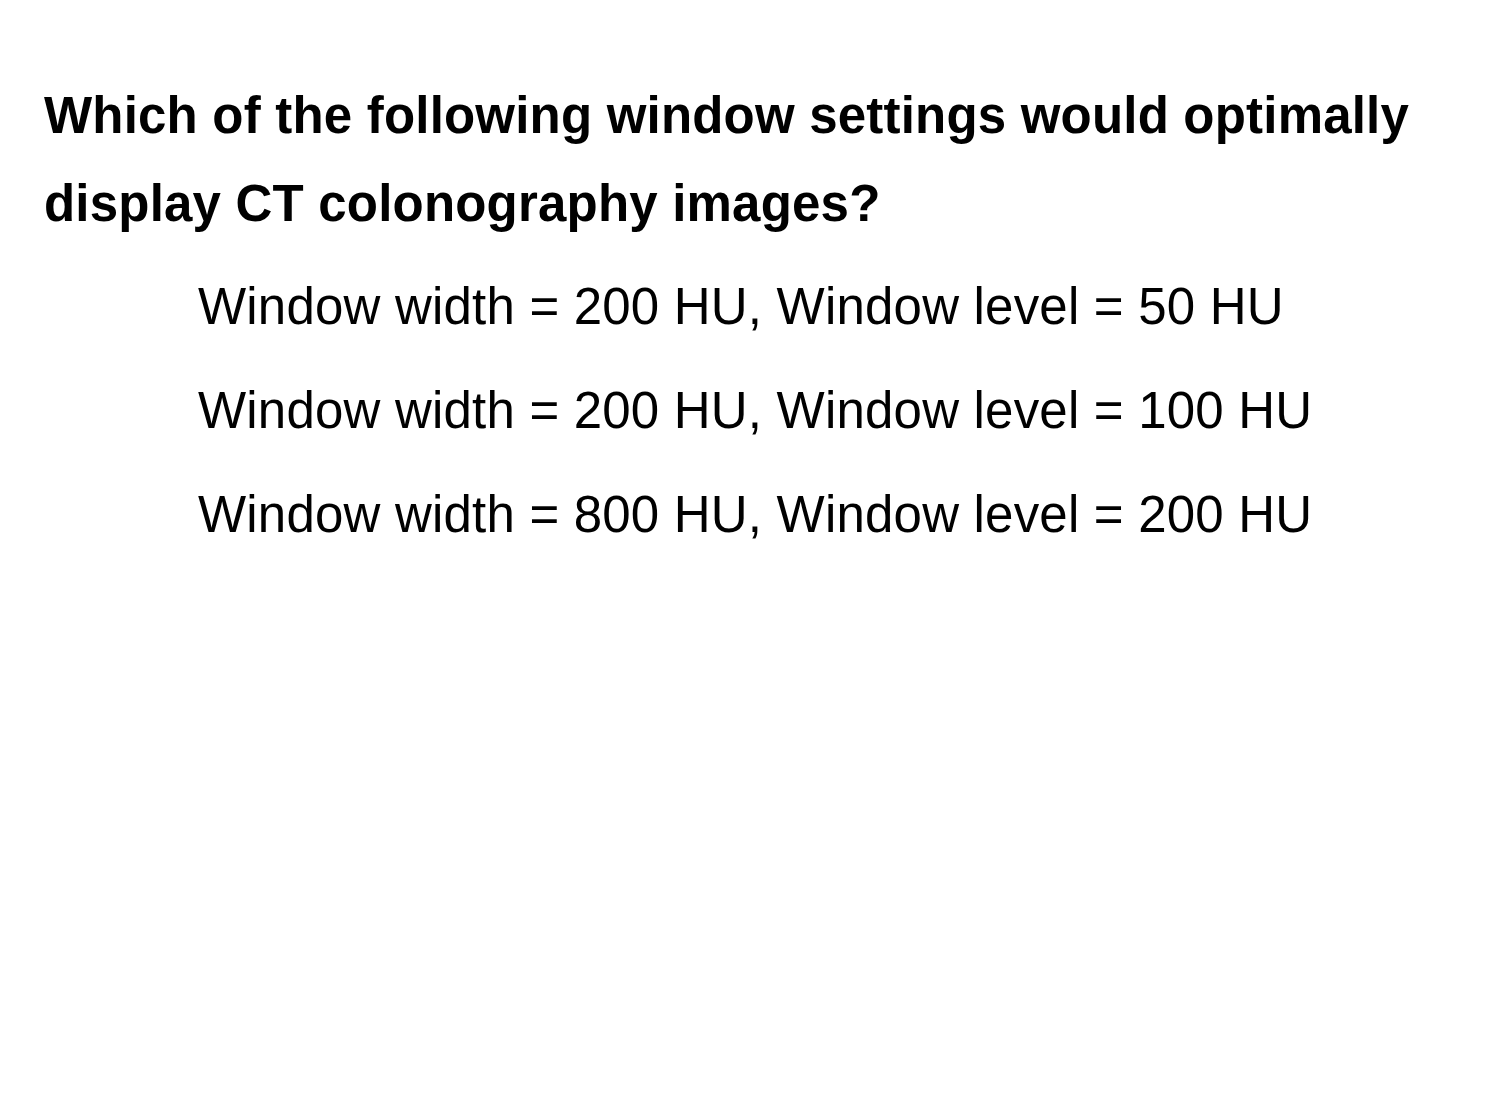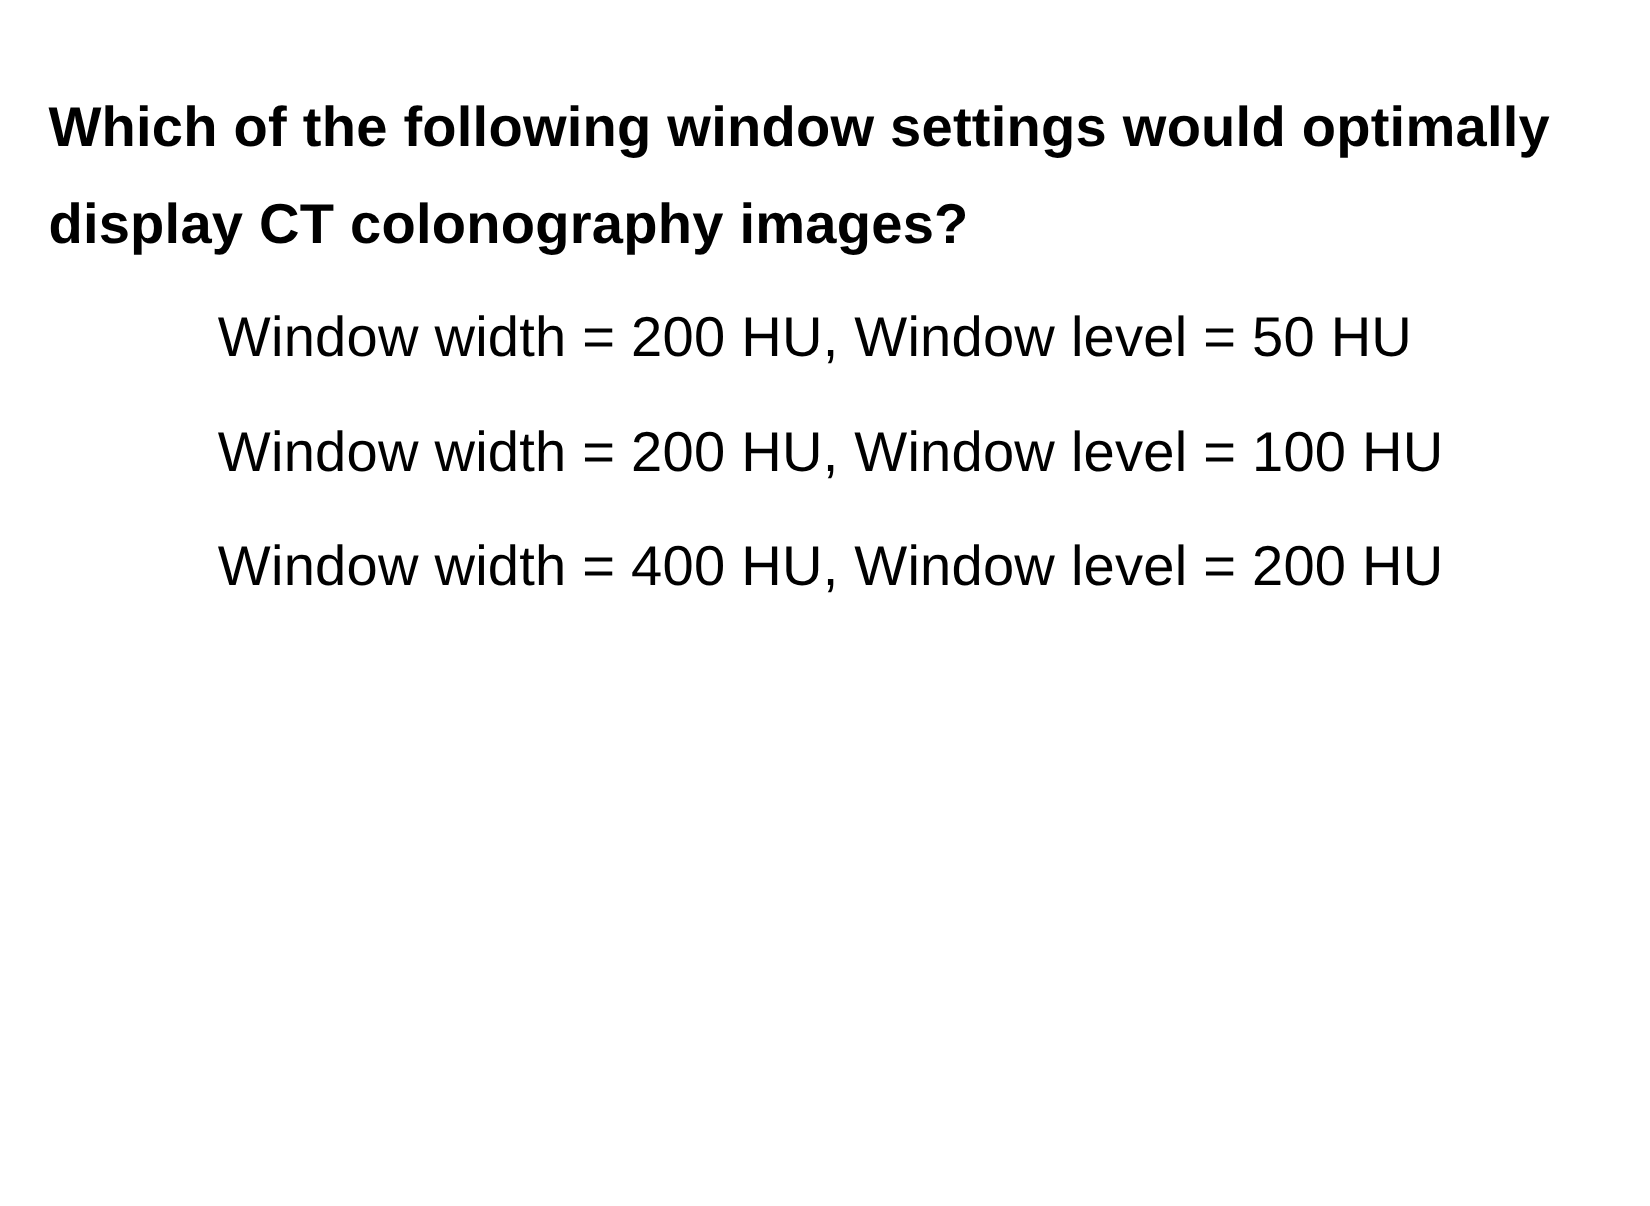--- a/index.html
+++ b/index.html
@@ -36,15 +36,15 @@
   }
 </style>
 </head>
 <body>
 
 <div class="page">
   <p class="question">Which of the following window settings would optimally display CT colonography images?</p>
   <div class="options">
     <p class="option">Window width = 200 HU, Window level = 50 HU</p>
     <p class="option">Window width = 200 HU, Window level = 100 HU</p>
-    <p class="option">Window width = 400 HU, Window level = 200 HU</p>
+    <p class="option">Window width = 800 HU, Window level = 200 HU</p>
   </div>
 </div>
 
 </body></html>

